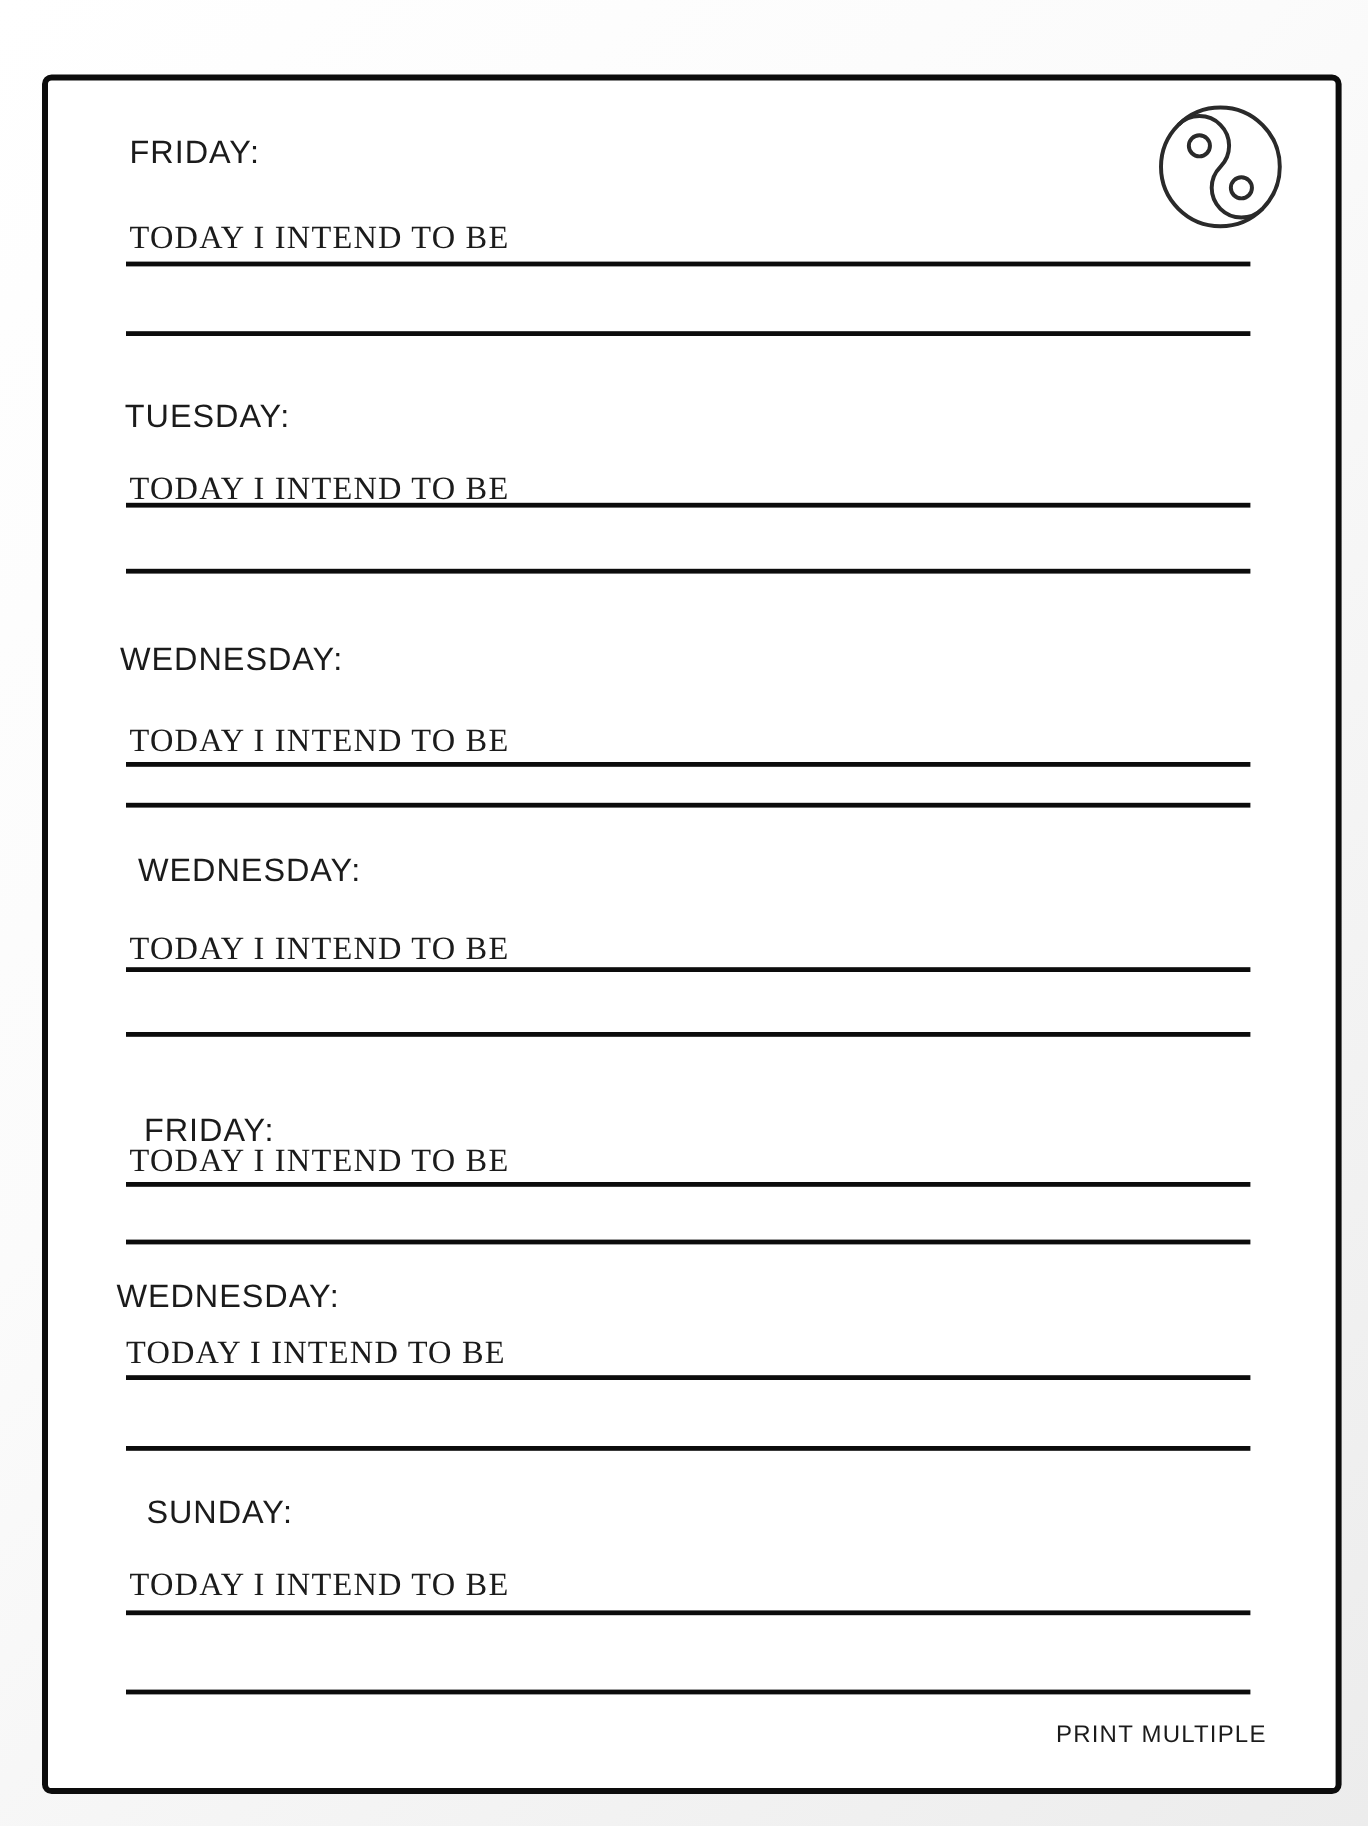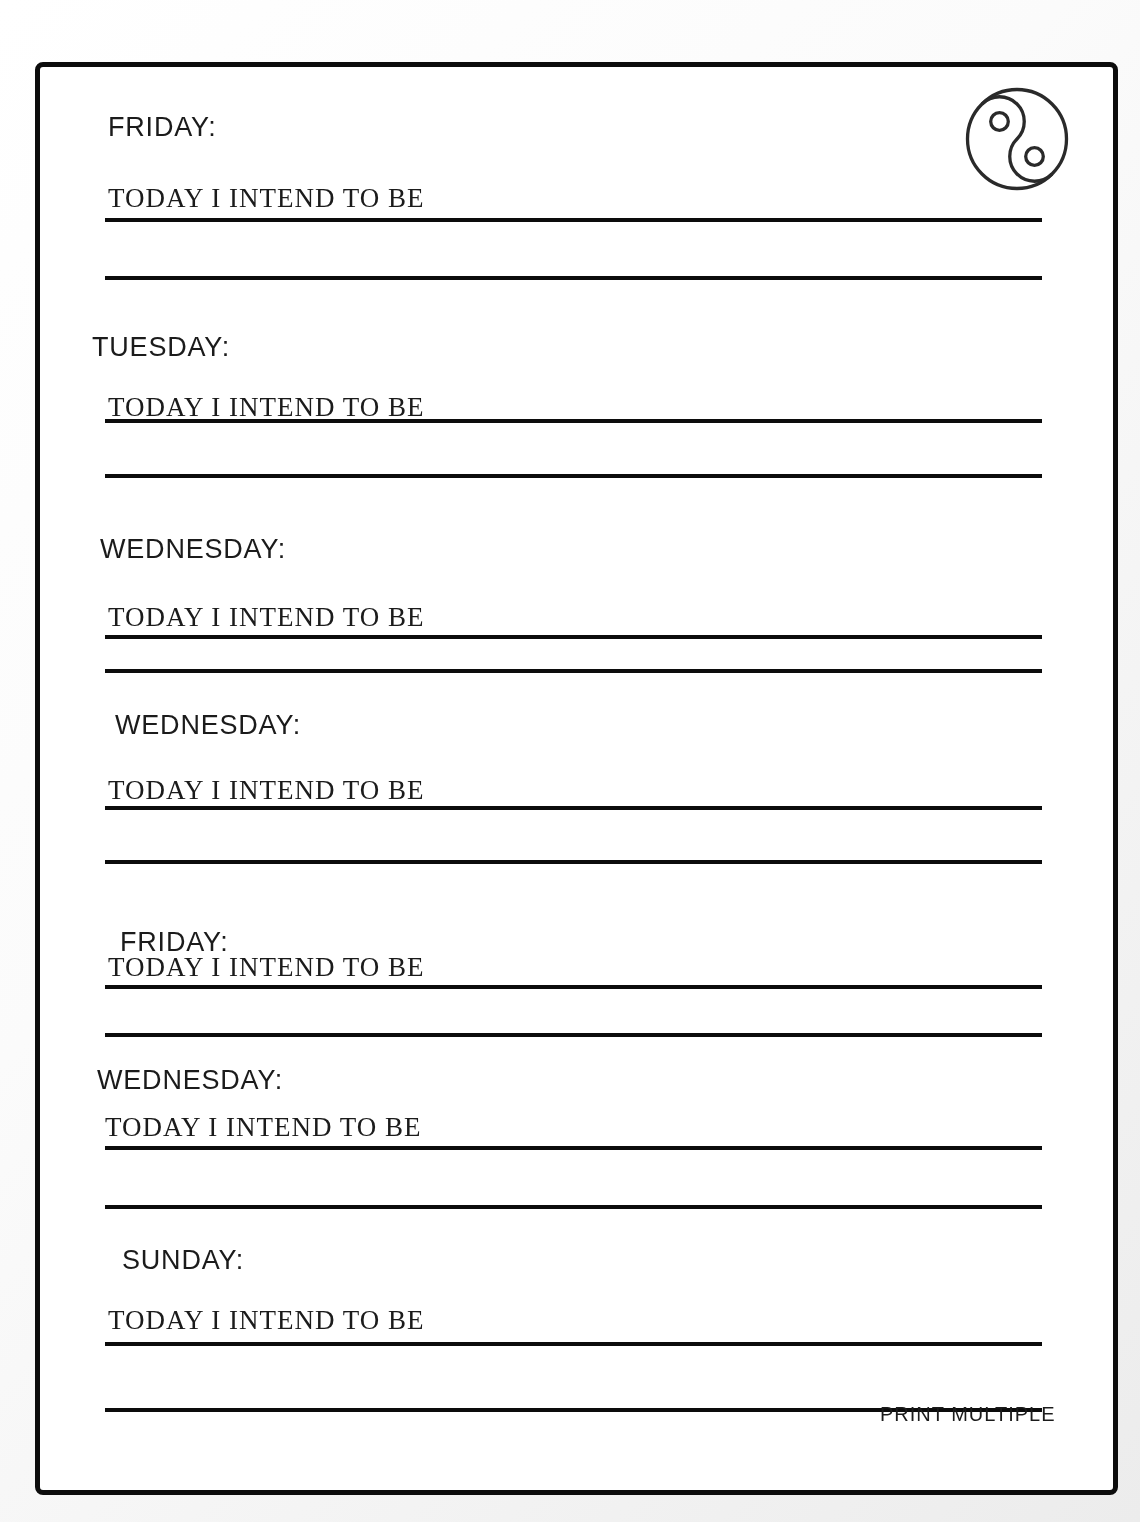--- a/index.html
+++ b/index.html
@@ -44,21 +44,21 @@
   }
   .rule {
     position: absolute;
     left: 105px;
     width: 937px;
     height: 4px;
     background: #0c0c0c;
   }
   .footer-label {
     position: absolute;
-    top: 1403px;
+    top: 1435px;
     left: 880px;
     width: 150px;
     font-size: 20px;
     letter-spacing: 1px;
     text-align: center;
     color: #1b1b1b;
     white-space: nowrap;
   }
   .yin-yang {
     position: absolute;
@@ -85,21 +85,21 @@
   </svg>
 
   <section>
     <div class="day-label" style="left:108px; top:112px">FRIDAY:</div>
     <div class="prompt" style="left:108px; top:183px">TODAY I INTEND TO BE</div>
     <div class="rule" style="top:218px"></div>
     <div class="rule" style="top:276px"></div>
   </section>
 
   <section>
-    <div class="day-label" style="left:92px; top:332px">TUESDAY:</div>
+    <div class="day-label" style="left:104px; top:332px">TUESDAY:</div>
     <div class="prompt" style="left:108px; top:392px">TODAY I INTEND TO BE</div>
     <div class="rule" style="top:419px"></div>
     <div class="rule" style="top:474px"></div>
   </section>
 
   <section>
     <div class="day-label" style="left:100px; top:534px">WEDNESDAY:</div>
     <div class="prompt" style="left:108px; top:602px">TODAY I INTEND TO BE</div>
     <div class="rule" style="top:635px"></div>
     <div class="rule" style="top:669px"></div>

